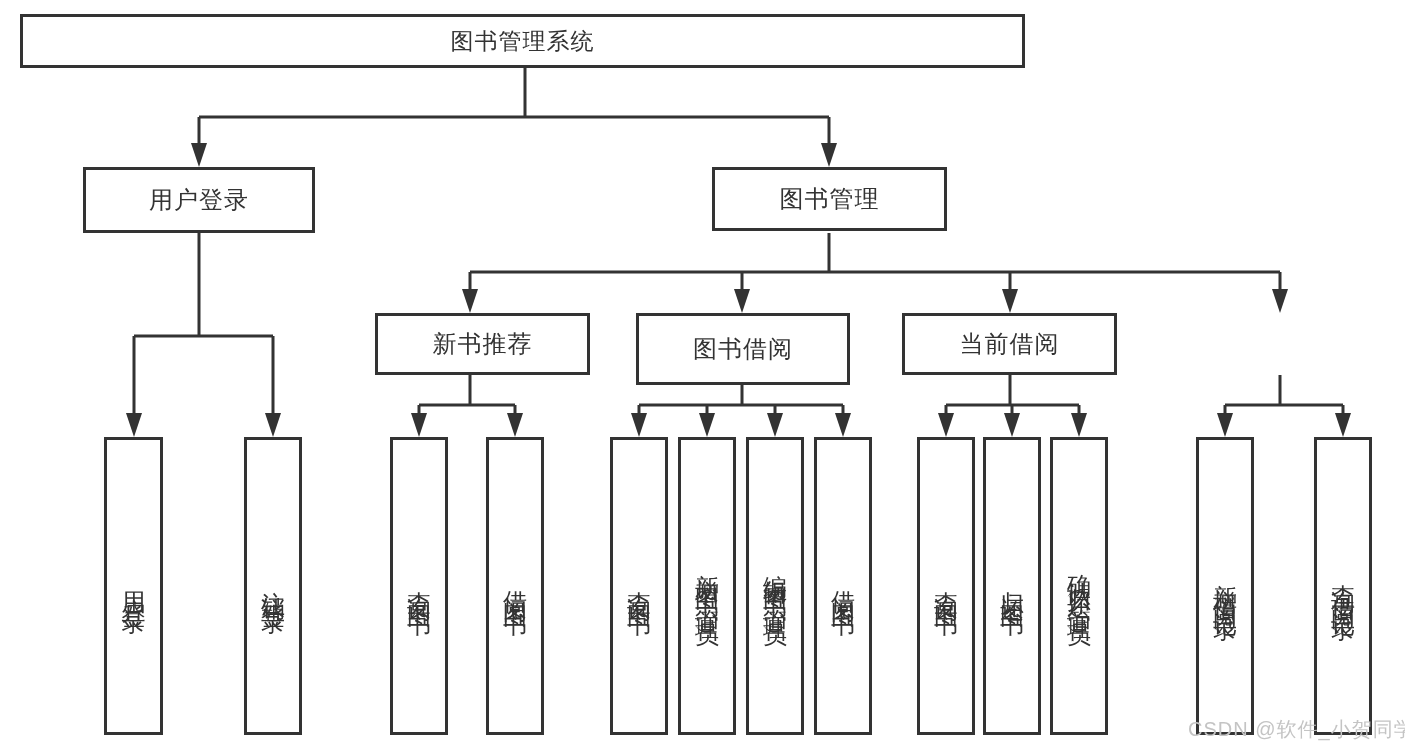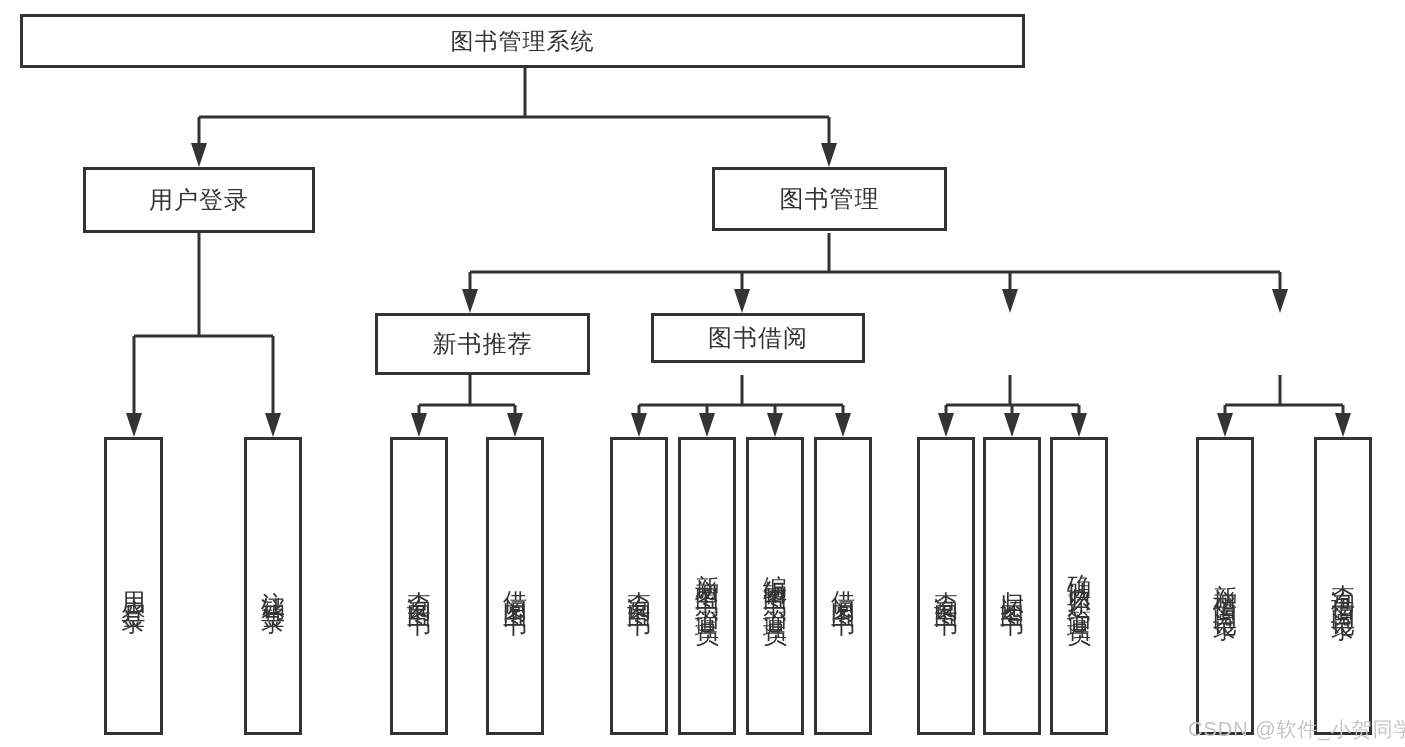--- a/index.html
+++ b/index.html
@@ -48,21 +48,21 @@
     white-space: nowrap;
     z-index: 5;
   }
 
   
   .n-root  { left: 20px;   top: 14px;  width: 1005px; height: 54px; }
   .n-login { left: 83px;   top: 167px; width: 232px;  height: 66px; }
   .n-mgmt  { left: 712px;  top: 167px; width: 235px;  height: 64px; }
 
   .n-sec0  { left: 363px;  top: 313px; width: 215px;  height: 62px; margin-left: 12px; }
-  .n-sec1  { left: 651px;  top: 313px; width: 214px;  height: 50px; }
+  .n-sec1  { left: 636px;  top: 313px; width: 214px;  height: 72px; }
   .n-sec2  { left: 902px;  top: 313px; width: 215px;  height: 62px; }
   .n-sec3  { left: 1173px; top: 313px; width: 215px;  height: 62px; }
 
   .leaf    { top: 437px; width: 58px; height: 298px; }
   .l-a0 { left: 104px; width: 59px; }
   .l-a1 { left: 244px; }
   .l-b0 { left: 390px; }
   .l-b1 { left: 486px; }
   .l-c0 { left: 610px; }
   .l-c1 { left: 678px; }
@@ -129,20 +129,23 @@
   <div class="b n-mgmt">
     <span class="h">图书管理</span>
   </div>
 
   <div class="b n-sec0">
     <span class="h">新书推荐</span>
   </div>
   <div class="b n-sec1">
     <span class="h">图书借阅</span>
   </div>
+  <div class="b n-sec2">
+    <span class="h">当前借阅</span>
+  </div>
 
   <div class="b leaf l-a0">
     <span class="v">用户登录</span>
   </div>
   <div class="b leaf l-a1">
     <span class="v">注销登录</span>
   </div>
 
   <div class="b leaf l-b0">
     <span class="v">查询图书</span>

